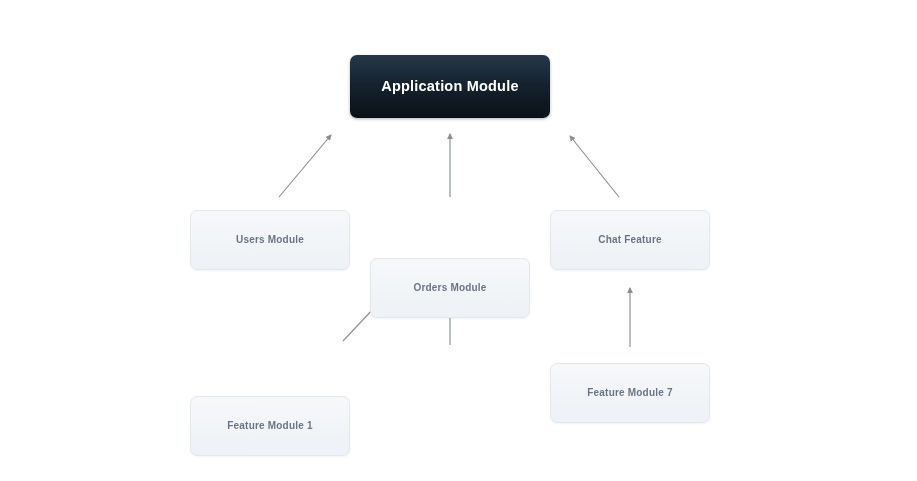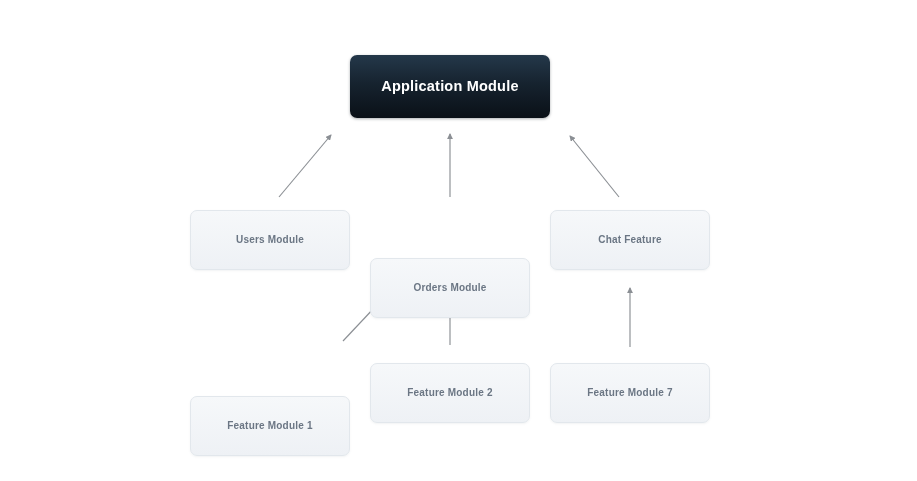--- a/index.html
+++ b/index.html
@@ -108,21 +108,18 @@
   </div>
 
   <div class="node node-mid mid-3">
     <span class="node-label">Chat Feature</span>
   </div>
 
   <div class="node node-leaf leaf-1">
     <span class="node-label">Feature Module 1</span>
   </div>
 
-  <div class="node node-leaf leaf-2">
-    <span class="node-label">Feature Module 2</span>
-  </div>
 
   <div class="node node-leaf leaf-3">
     <span class="node-label">Feature Module 7</span>
   </div>
 
 </div>
 
 </body></html>

